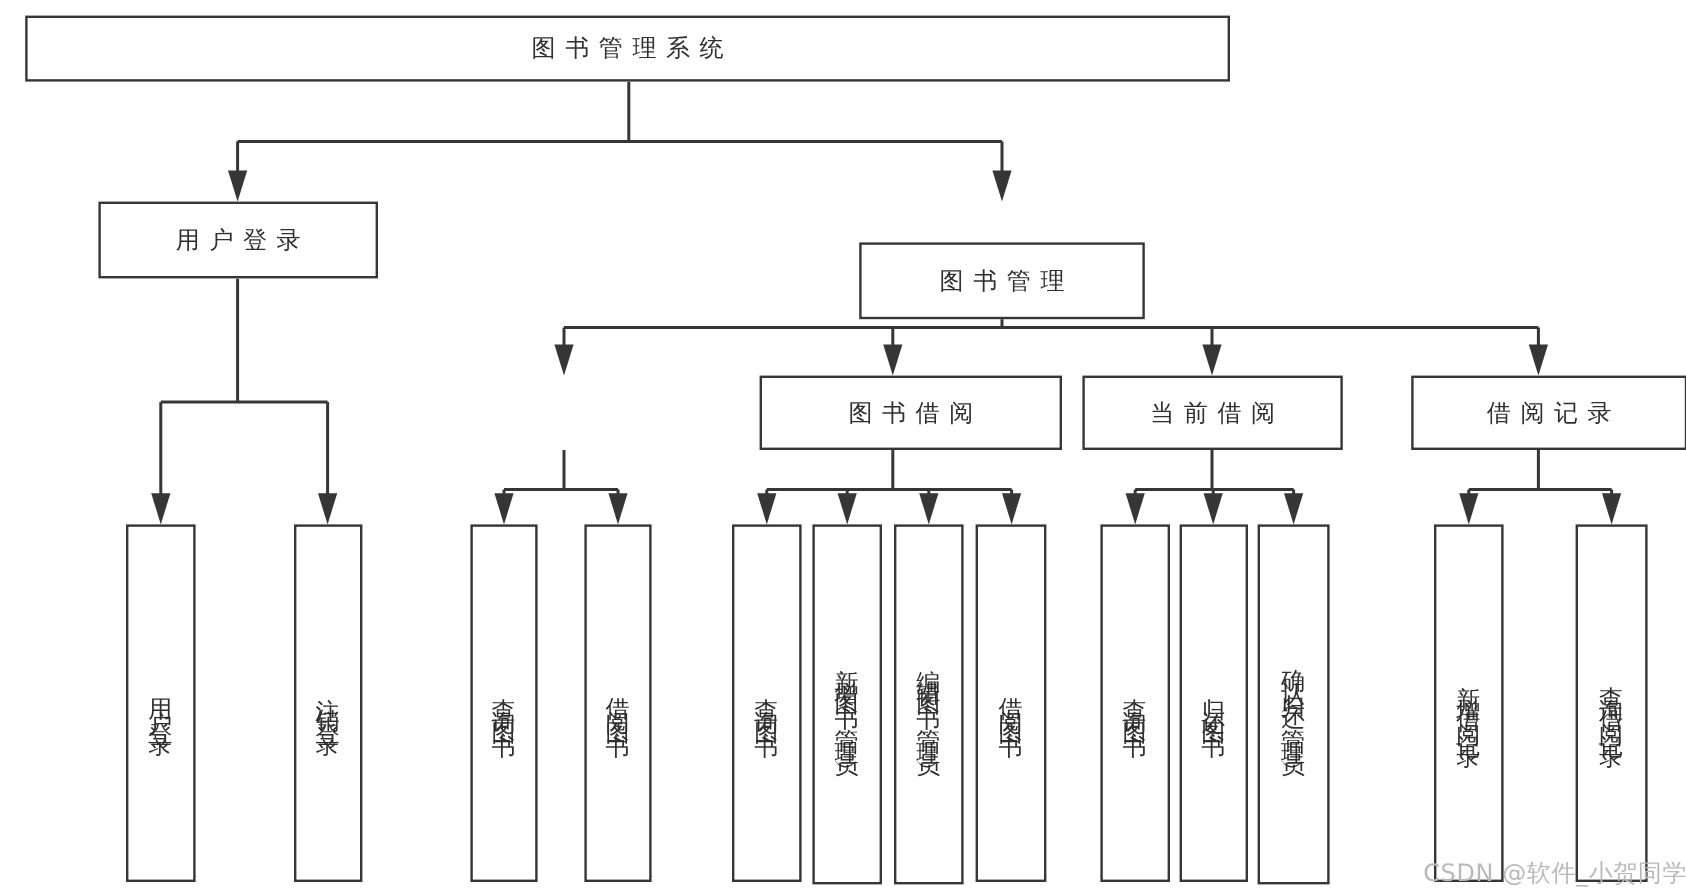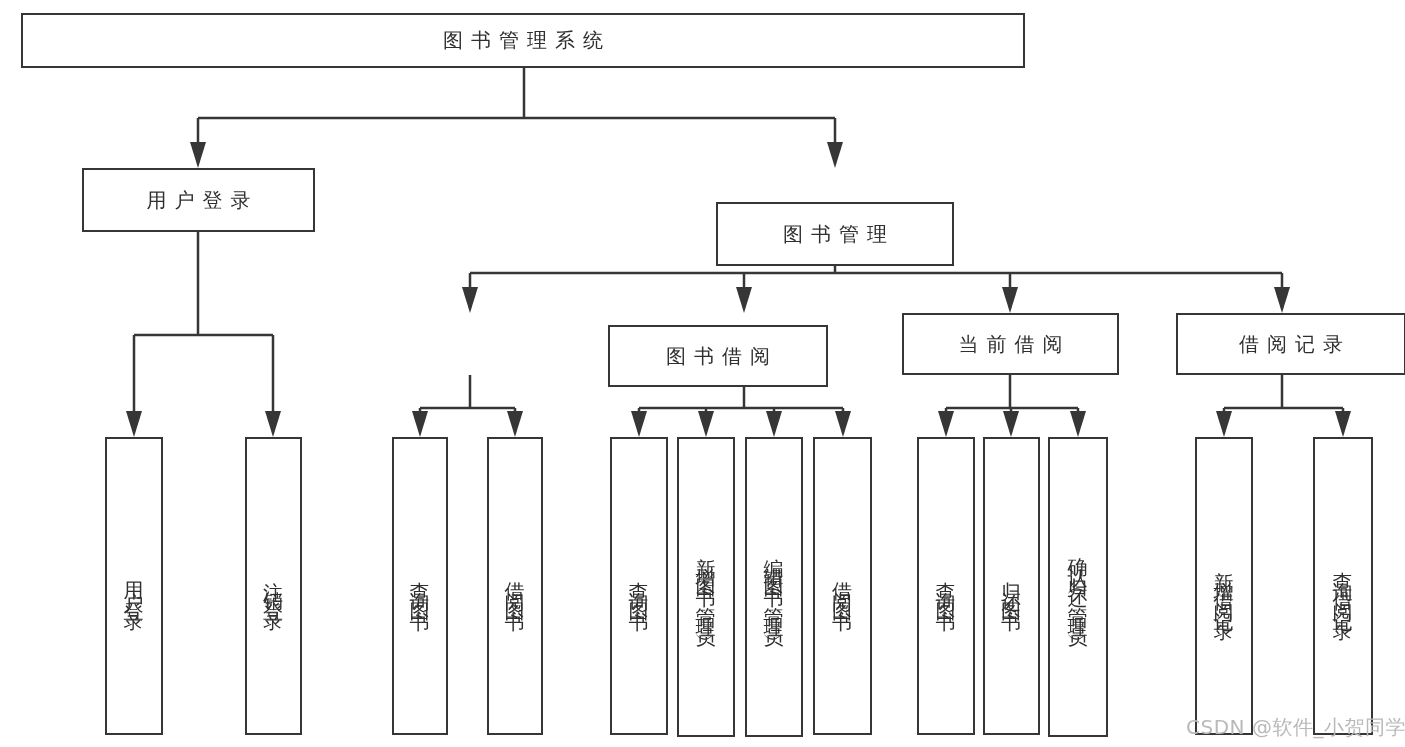--- a/index.html
+++ b/index.html
@@ -86,21 +86,21 @@
       <polygon points="1216,411 1232,411 1224,437"></polygon>
       <polygon points="1335,411 1351,411 1343,437"></polygon>
     </g>
   </svg>
 
   <div class="node h-node" style="left:21px; top:13px; width:1004px; height:55px;">图书管理系统</div>
 
   <div class="node h-node" style="left:82px; top:168px; width:233px; height:64px;">用户登录</div>
   <div class="node h-node" style="left:716px; top:168px; width:238px; height:64px;margin-top:34px;">图书管理</div>
 
-  <div class="node h-node" style="left:608px; top:313px; width:220px; height:62px;margin-top:12px;">图书借阅</div>
+  <div class="node h-node" style="left:633px; top:313px; width:252px; height:62px;">图书借阅</div>
   <div class="node h-node" style="left:902px; top:313px; width:217px; height:62px;">当前借阅</div>
   <div class="node h-node" style="left:1176px; top:313px; width:230px; height:62px;">借阅记录</div>
 
   <div class="node v-node" style="left:105px; top:437px; width:58px; height:298px;">用户登录</div>
   <div class="node v-node" style="left:245px; top:437px; width:57px; height:298px;">注销登录</div>
 
   <div class="node v-node" style="left:392px; top:437px; width:56px; height:298px;">查询图书</div>
   <div class="node v-node" style="left:487px; top:437px; width:56px; height:298px;">借阅图书</div>
 
   <div class="node v-node" style="left:610px; top:437px; width:58px; height:298px;">查询图书</div>

